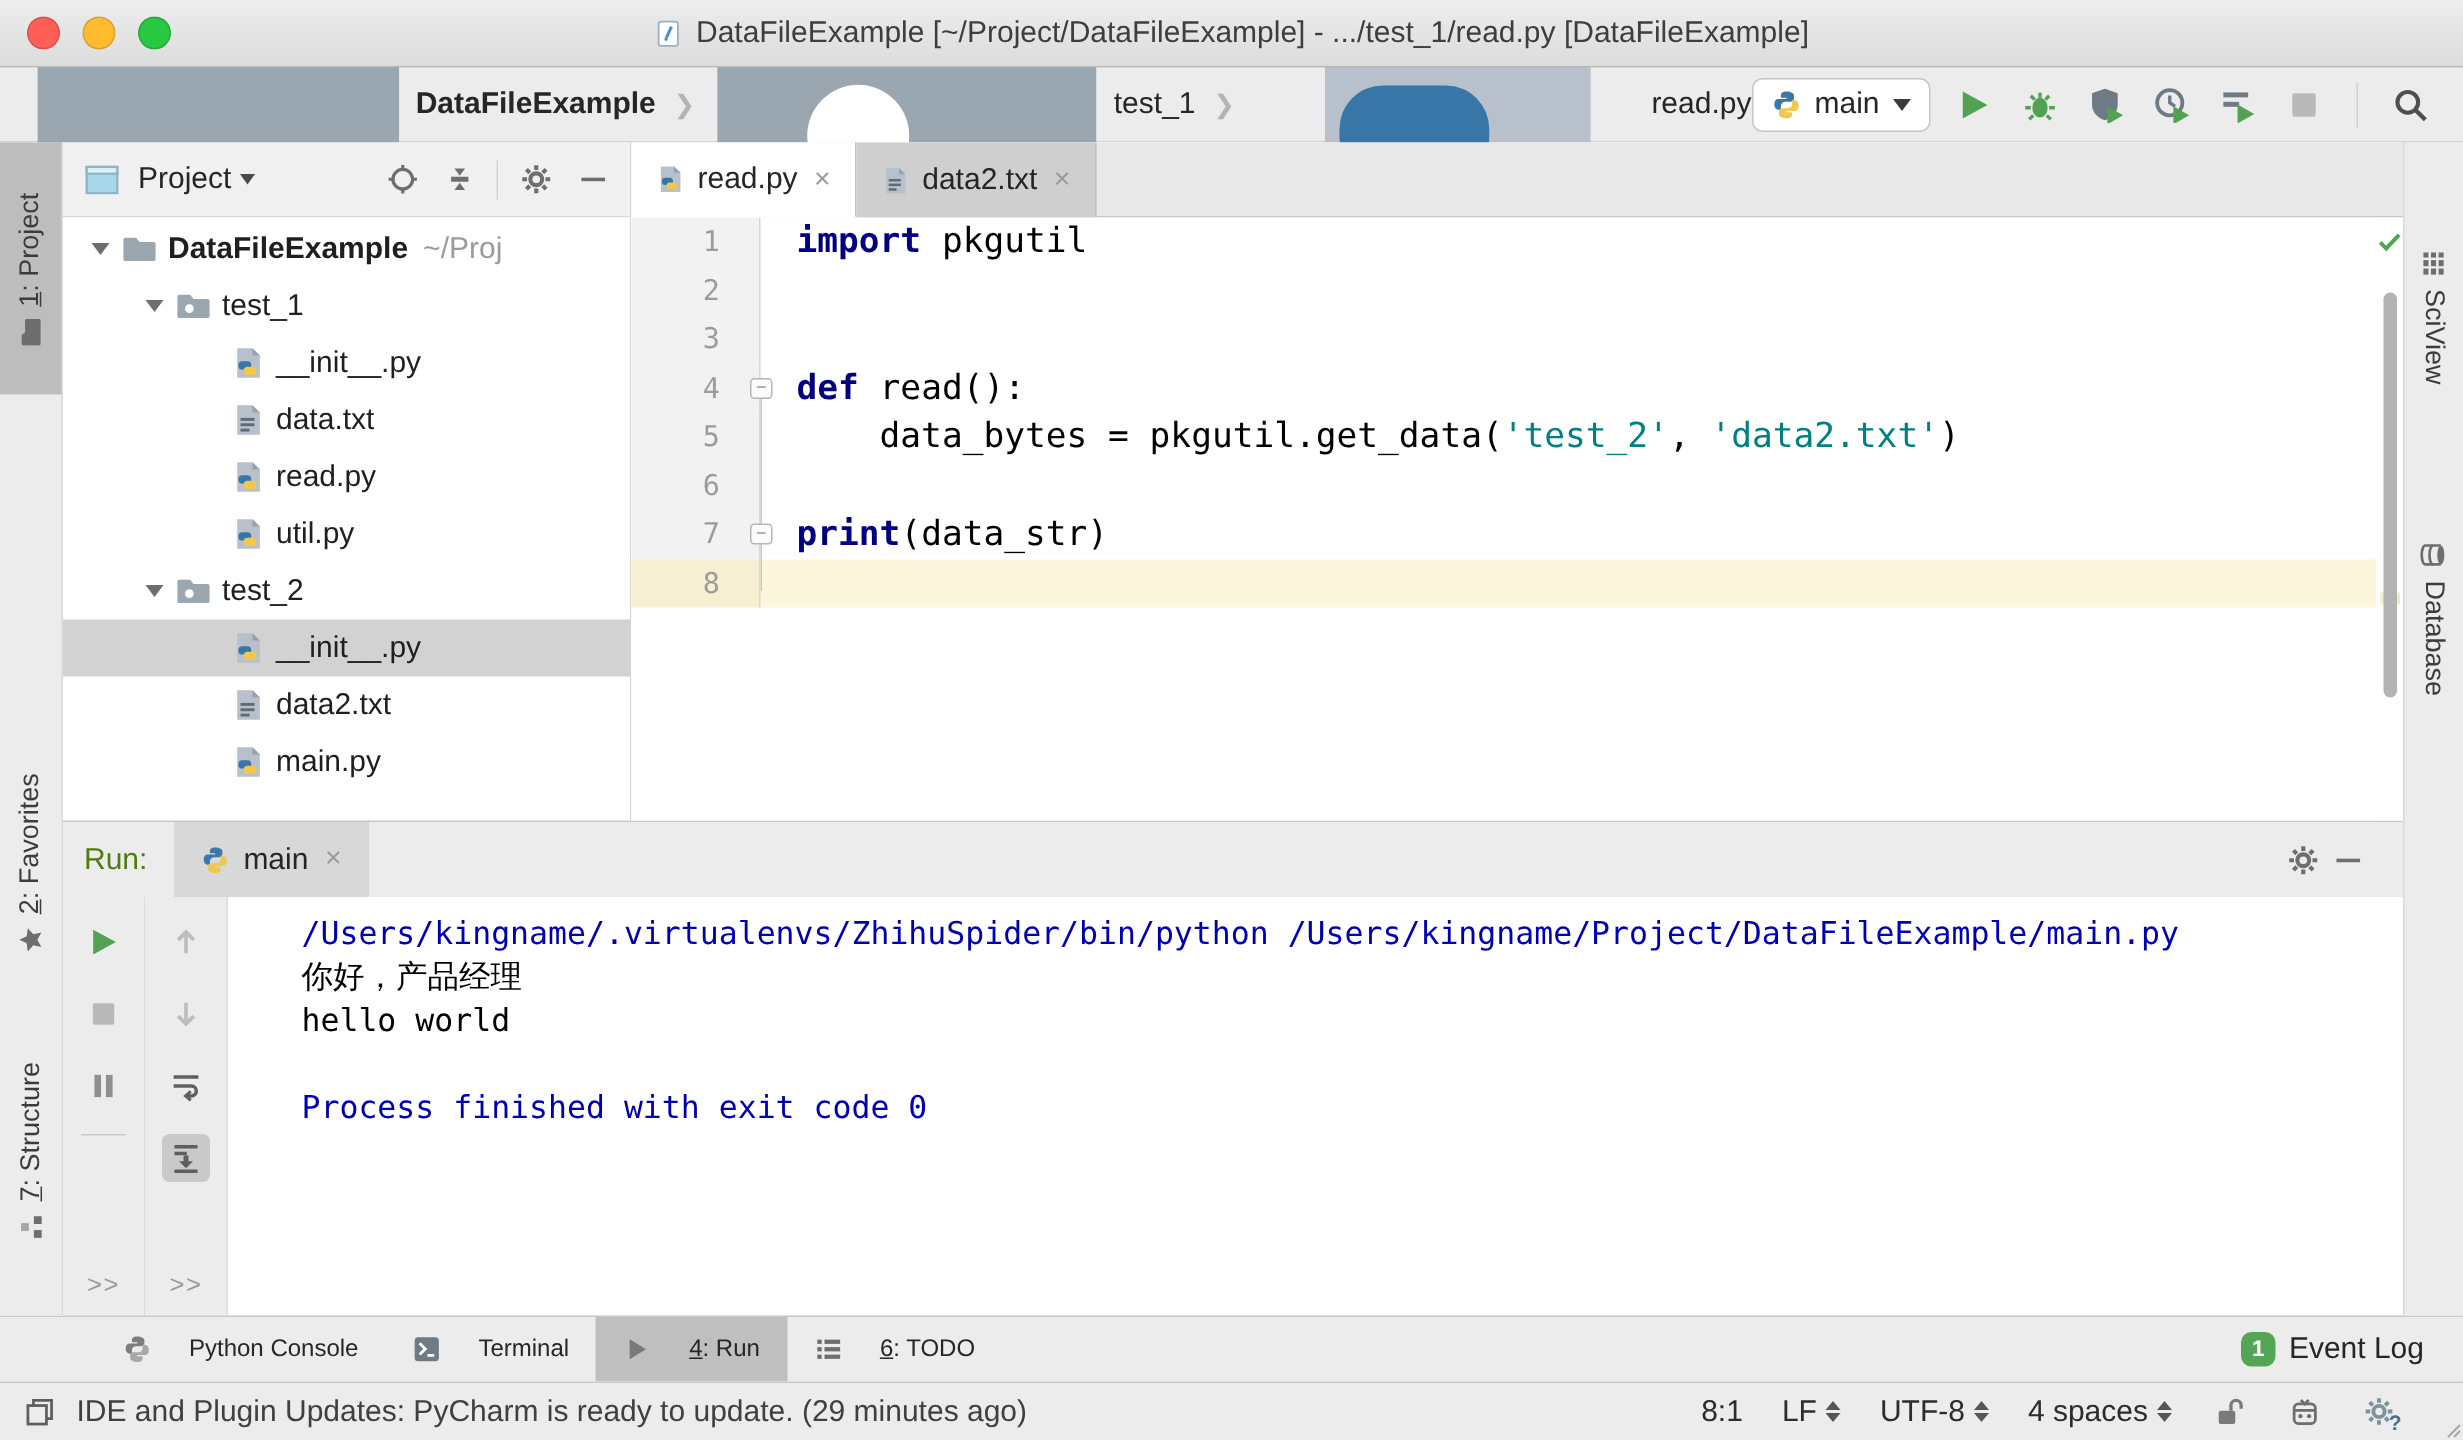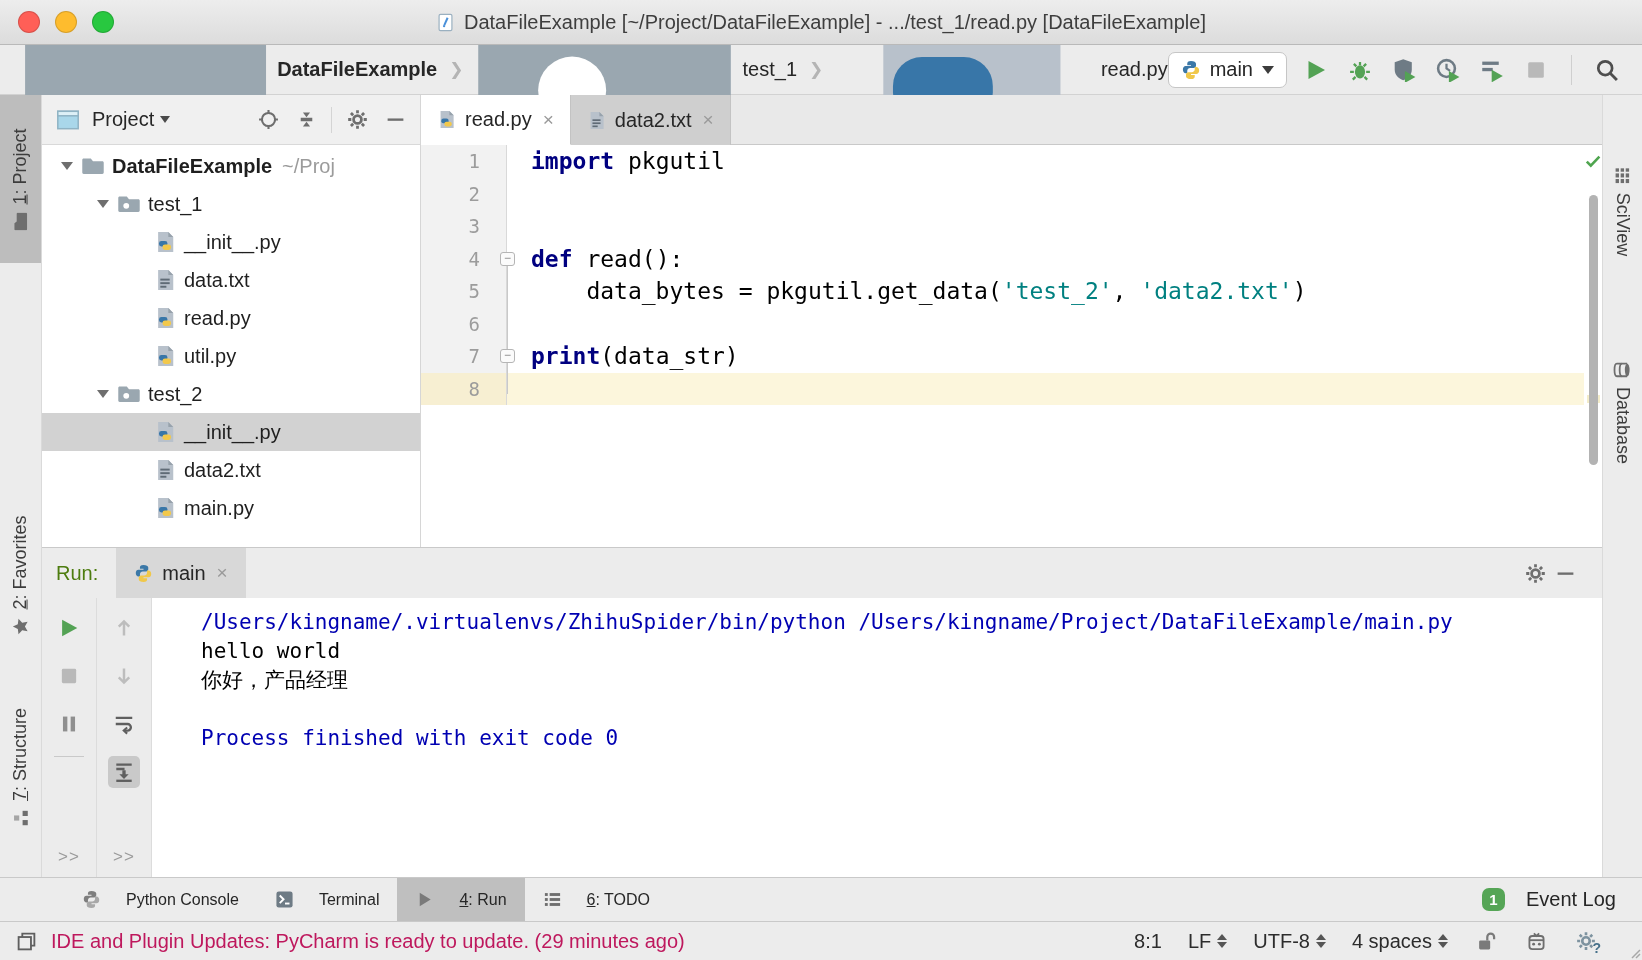--- a/index.html
+++ b/index.html
@@ -111,25 +111,25 @@
   .c-line { white-space:pre; color:#000;margin-left:29px; }
   .c-line.sys { color:#0000b2; }
 
   
   .tw-bar { height:44px; flex:none; background:#ececec; border-top:1px solid #c9c9c9; display:flex; align-items:stretch; padding-left:64px; }
   .tw-item { display:flex; align-items:center; gap:25px; padding:0 18px; font-size:16px; color:#262626; }
   .tw-item.sel { background:#bfbfbf; }
   .tw-item .icon { width:19px; height:19px; }
   .tw-right { margin-left:auto; display:flex; align-items:center; gap:9px; padding-right:26px; }
   .badge { width:23px; height:23px; border-radius:7px; background:#55a556; color:#fff; font-size:15px; font-weight:bold; display:flex; align-items:center; justify-content:center; }
-  .tw-label { font-size:20px; color:#262626;margin-left:12px; }
+  .tw-label { font-size:20px; color:#262626; }
 
   
   .status-bar { height:39px; flex:none; background:#ececec; border-top:1px solid #c9c9c9; display:flex; align-items:center; padding:0 14px 0 16px; position:relative; }
-  .sb-left { display:flex; align-items:center; gap:14px; font-size:20px; color:#be185d; }
+  .sb-left { display:flex; align-items:center; gap:14px; font-size:20px; color:#404040; }
   .sb-left .icon { width:21px; height:21px; }
   .sb-right { margin-left:auto; display:flex; align-items:center; gap:26px; padding-right:30px; font-size:20px; color:#2c2c2c; }
   .sb-widget { display:flex; align-items:center; gap:6px; }
   .ud { display:inline-flex; flex-direction:column; gap:2px; }
   .ud i { display:block; width:0; height:0; border-left:5px solid transparent; border-right:5px solid transparent; }
   .ud .u { border-bottom:6px solid #555; }
   .ud .d { border-top:6px solid #555; }
   .sb-icon { width:24px; height:24px; display:flex; align-items:center; justify-content:center; }
   .sb-icon svg { width:21px; height:21px; }
   .gearq { position:relative; }
@@ -633,22 +633,22 @@
                     <path d="M2.4 2.6h11.2M2.4 5.8h6"></path>
                   </g>
                   <path d="M8 13L4.6 9.6h2.2V6.8h2.4v2.8h2.2z" fill="#5F5F5F"></path>
                   <path d="M2.4 14.4h11.2" stroke="#5F5F5F" stroke-width="1.7"></path>
                 </svg>
               </span>
             <span class="rtb-more">&gt;&gt;</span>
           </div>
           <div class="console" id="console">
               <div class="c-line sys">/Users/kingname/.virtualenvs/ZhihuSpider/bin/python /Users/kingname/Project/DataFileExample/main.py</div>
+              <div class="c-line out">你好，产品经理</div>
               <div class="c-line out">hello world</div>
-              <div class="c-line out">你好，产品经理</div>
               <div class="c-line blank">&nbsp;</div>
               <div class="c-line sys">Process finished with exit code 0</div>
             </div>
         </div>
       </div>
     </div>
 
     <div class="stripe stripe-right" id="stripe-right">
         <div class="stripe-item sr-0">
          <span class="rot rot-r">

